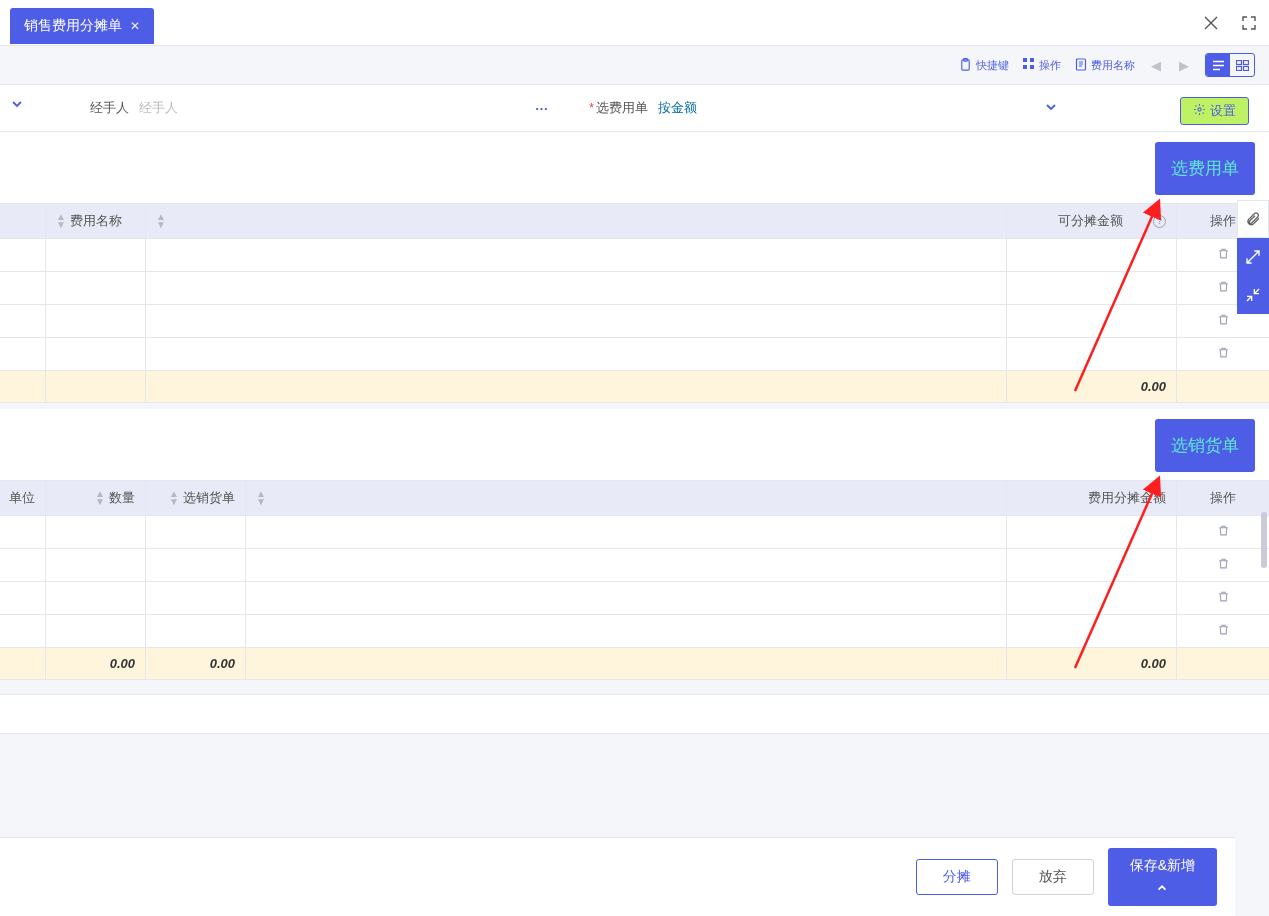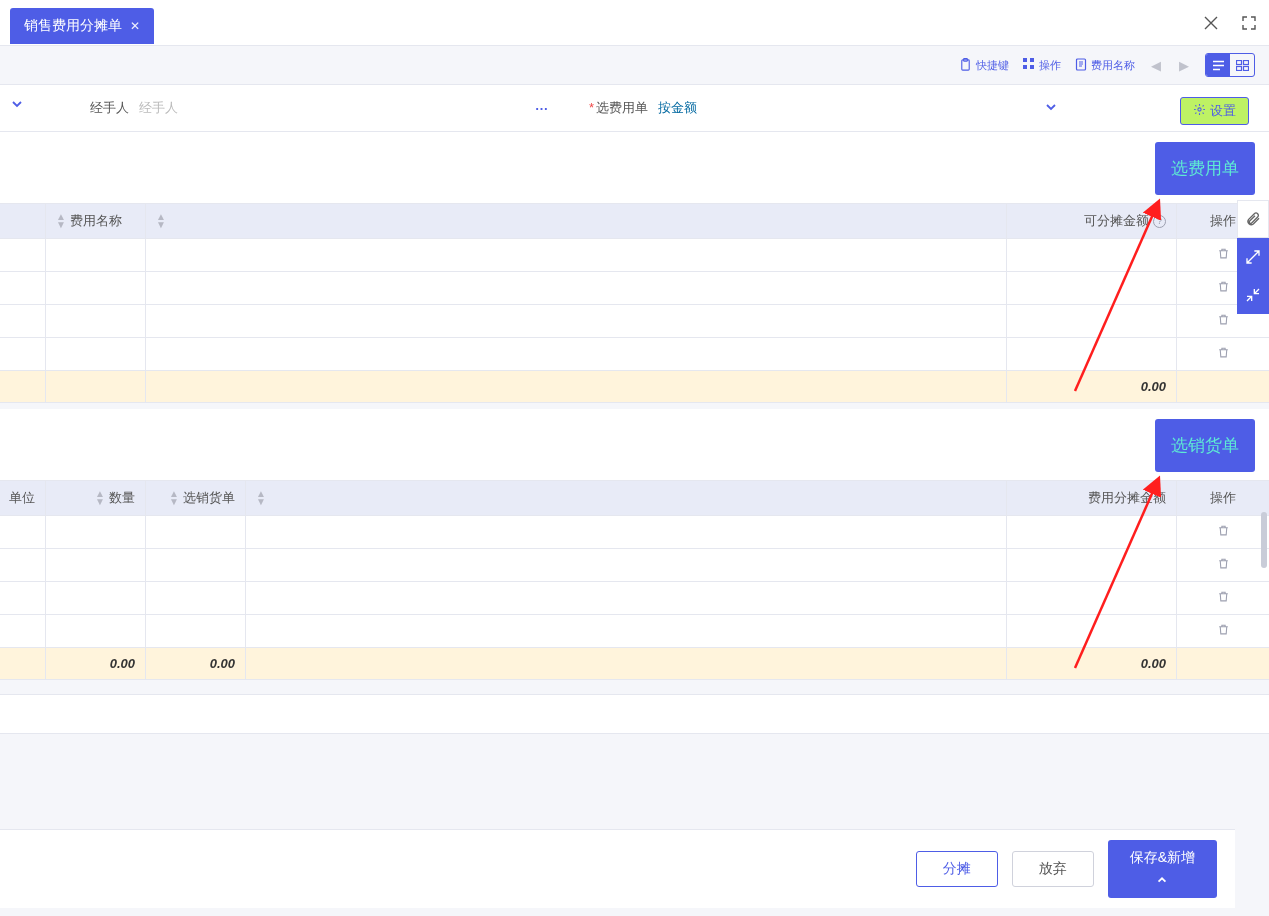--- a/index.html
+++ b/index.html
@@ -97,41 +97,41 @@
 }
 .del-icon { color:#9da0b0; cursor:pointer;}
 .scroll-thumb {
   position:absolute; right:2px; top:32px; width:6px; height:56px;
   background:#c9ccd8; border-radius:3px;
 }
 
 .c-a { width:46px; }
 .c-b { width:100px; }
 .c-fill { flex:1; }
-.c-amt { width:170px; }
+.c-amt { width:170px;gap:26px; }
 .c-op { width:92px; justify-content:center;}
 .c-unit { width:46px;}
 .c-qty { width:100px;}
 .c-notax { width:100px;}
 
 .gap { height:6px; background:#f5f6fa;}
 .gap-big { height:14px; background:#f5f6fa; }
 
 .side-rail {
   position:fixed; right:0; top:200px; display:flex; flex-direction:column; gap:0;
 }
 .side-item {
   width:32px;height:38px;display:flex;align-items:center;justify-content:center;
   cursor:pointer;
 }
 .side-item.attach { background:#fff;color:#666;border:1px solid var(--border);}
 .side-item.exp { background:var(--blue); color:#fff; }
 
 .footer {
-  position:fixed; bottom:8px; left:0; right:34px;
+  position:fixed; bottom:0; left:0; right:34px;
   background:#fff; border-top:1px solid var(--border);
   display:flex; justify-content:flex-end; align-items:center;
   padding:10px 18px; gap:14px;
 }
 .btn-outline {
   border:1px solid var(--blue); color:var(--blue); background:#fff;
   padding:8px 26px; border-radius:3px; cursor:pointer; font-size:14px;
 }
 .btn-plain {
   border:1px solid #d0d2dc; color:#555; background:#fff;

